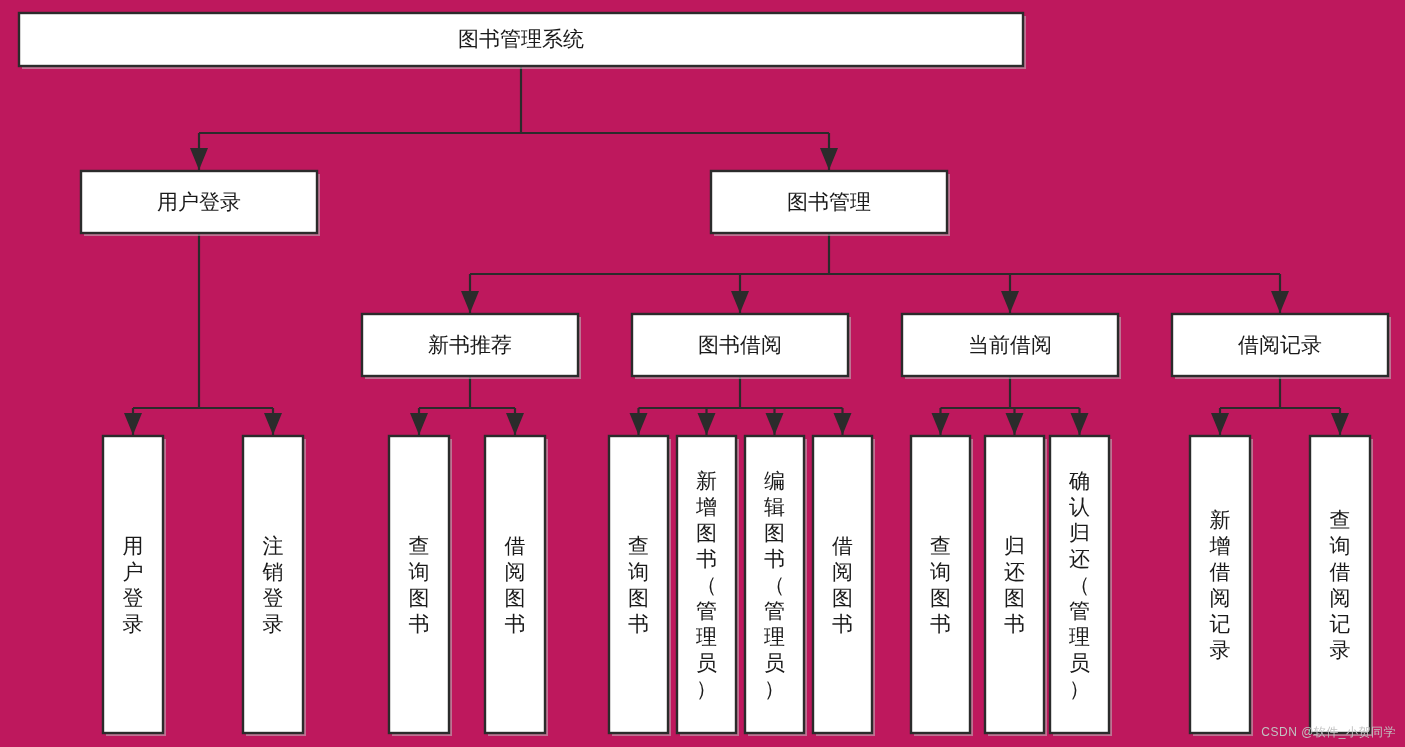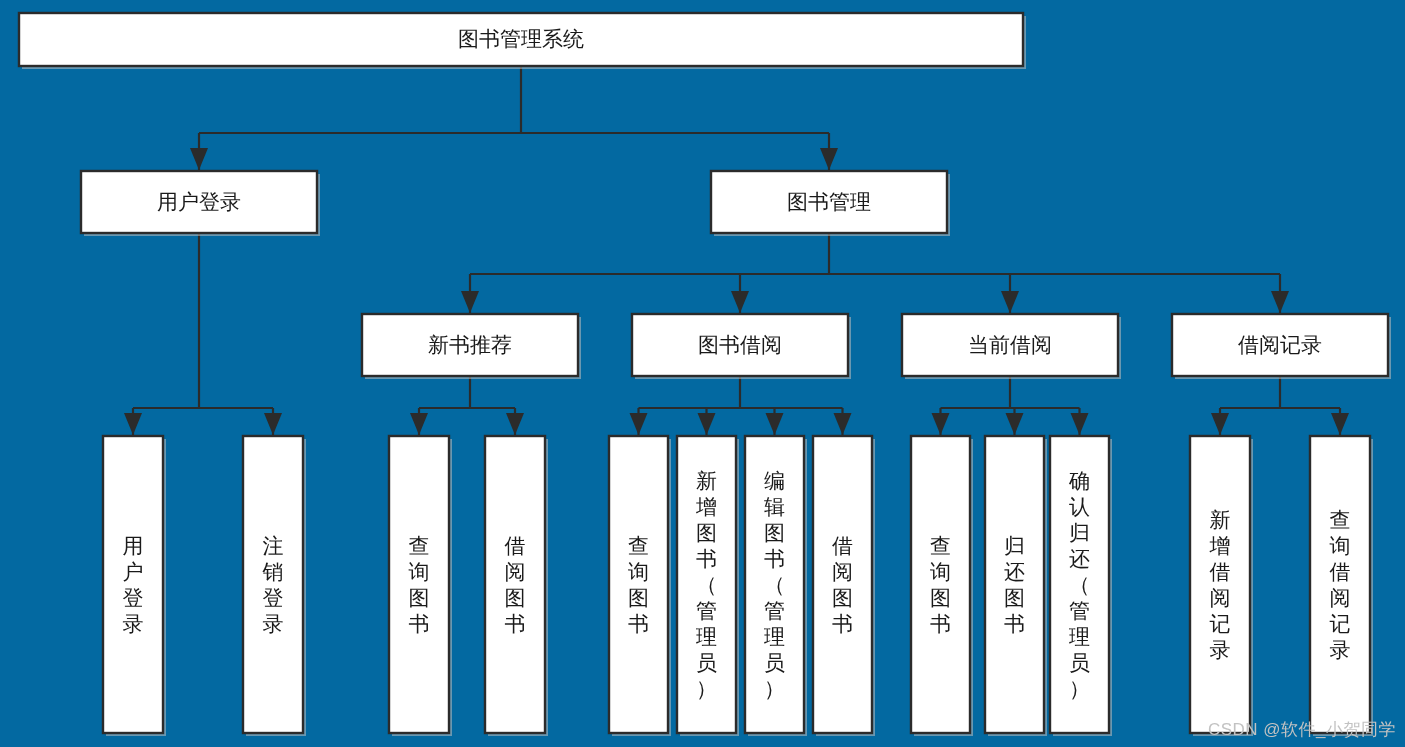--- a/index.html
+++ b/index.html
@@ -7,21 +7,21 @@
     padding: 0;
     background: #ffffff;
   }
   body {
     font-family: "Liberation Sans", "DejaVu Sans", sans-serif;
   }
   #stage {
     position: relative;
     width: 1405px;
     height: 747px;
-    background: #0369a1;
+    background: #be185d;
     overflow: hidden;
   }
   svg#diagram {
     position: absolute;
     left: 0;
     top: 0;
     width: 1405px;
     height: 747px;
   }
   .node-rect {
@@ -55,21 +55,21 @@
     font-family: "Liberation Sans", "DejaVu Sans", sans-serif;
     font-size: 21px;
     fill: #1a1a1a;
     text-anchor: middle;
   }
   .watermark {
     position: absolute;
     right: 9px;
     bottom: 6px;
     font-family: "Liberation Sans", "DejaVu Sans", sans-serif;
-    font-size: 17px;
+    font-size: 12px;
     color: #c2c2c2;
     letter-spacing: 0.5px;
     white-space: nowrap;
     user-select: none;
   }
 </style>
 </head>
 <body>
 
 <div id="stage">

